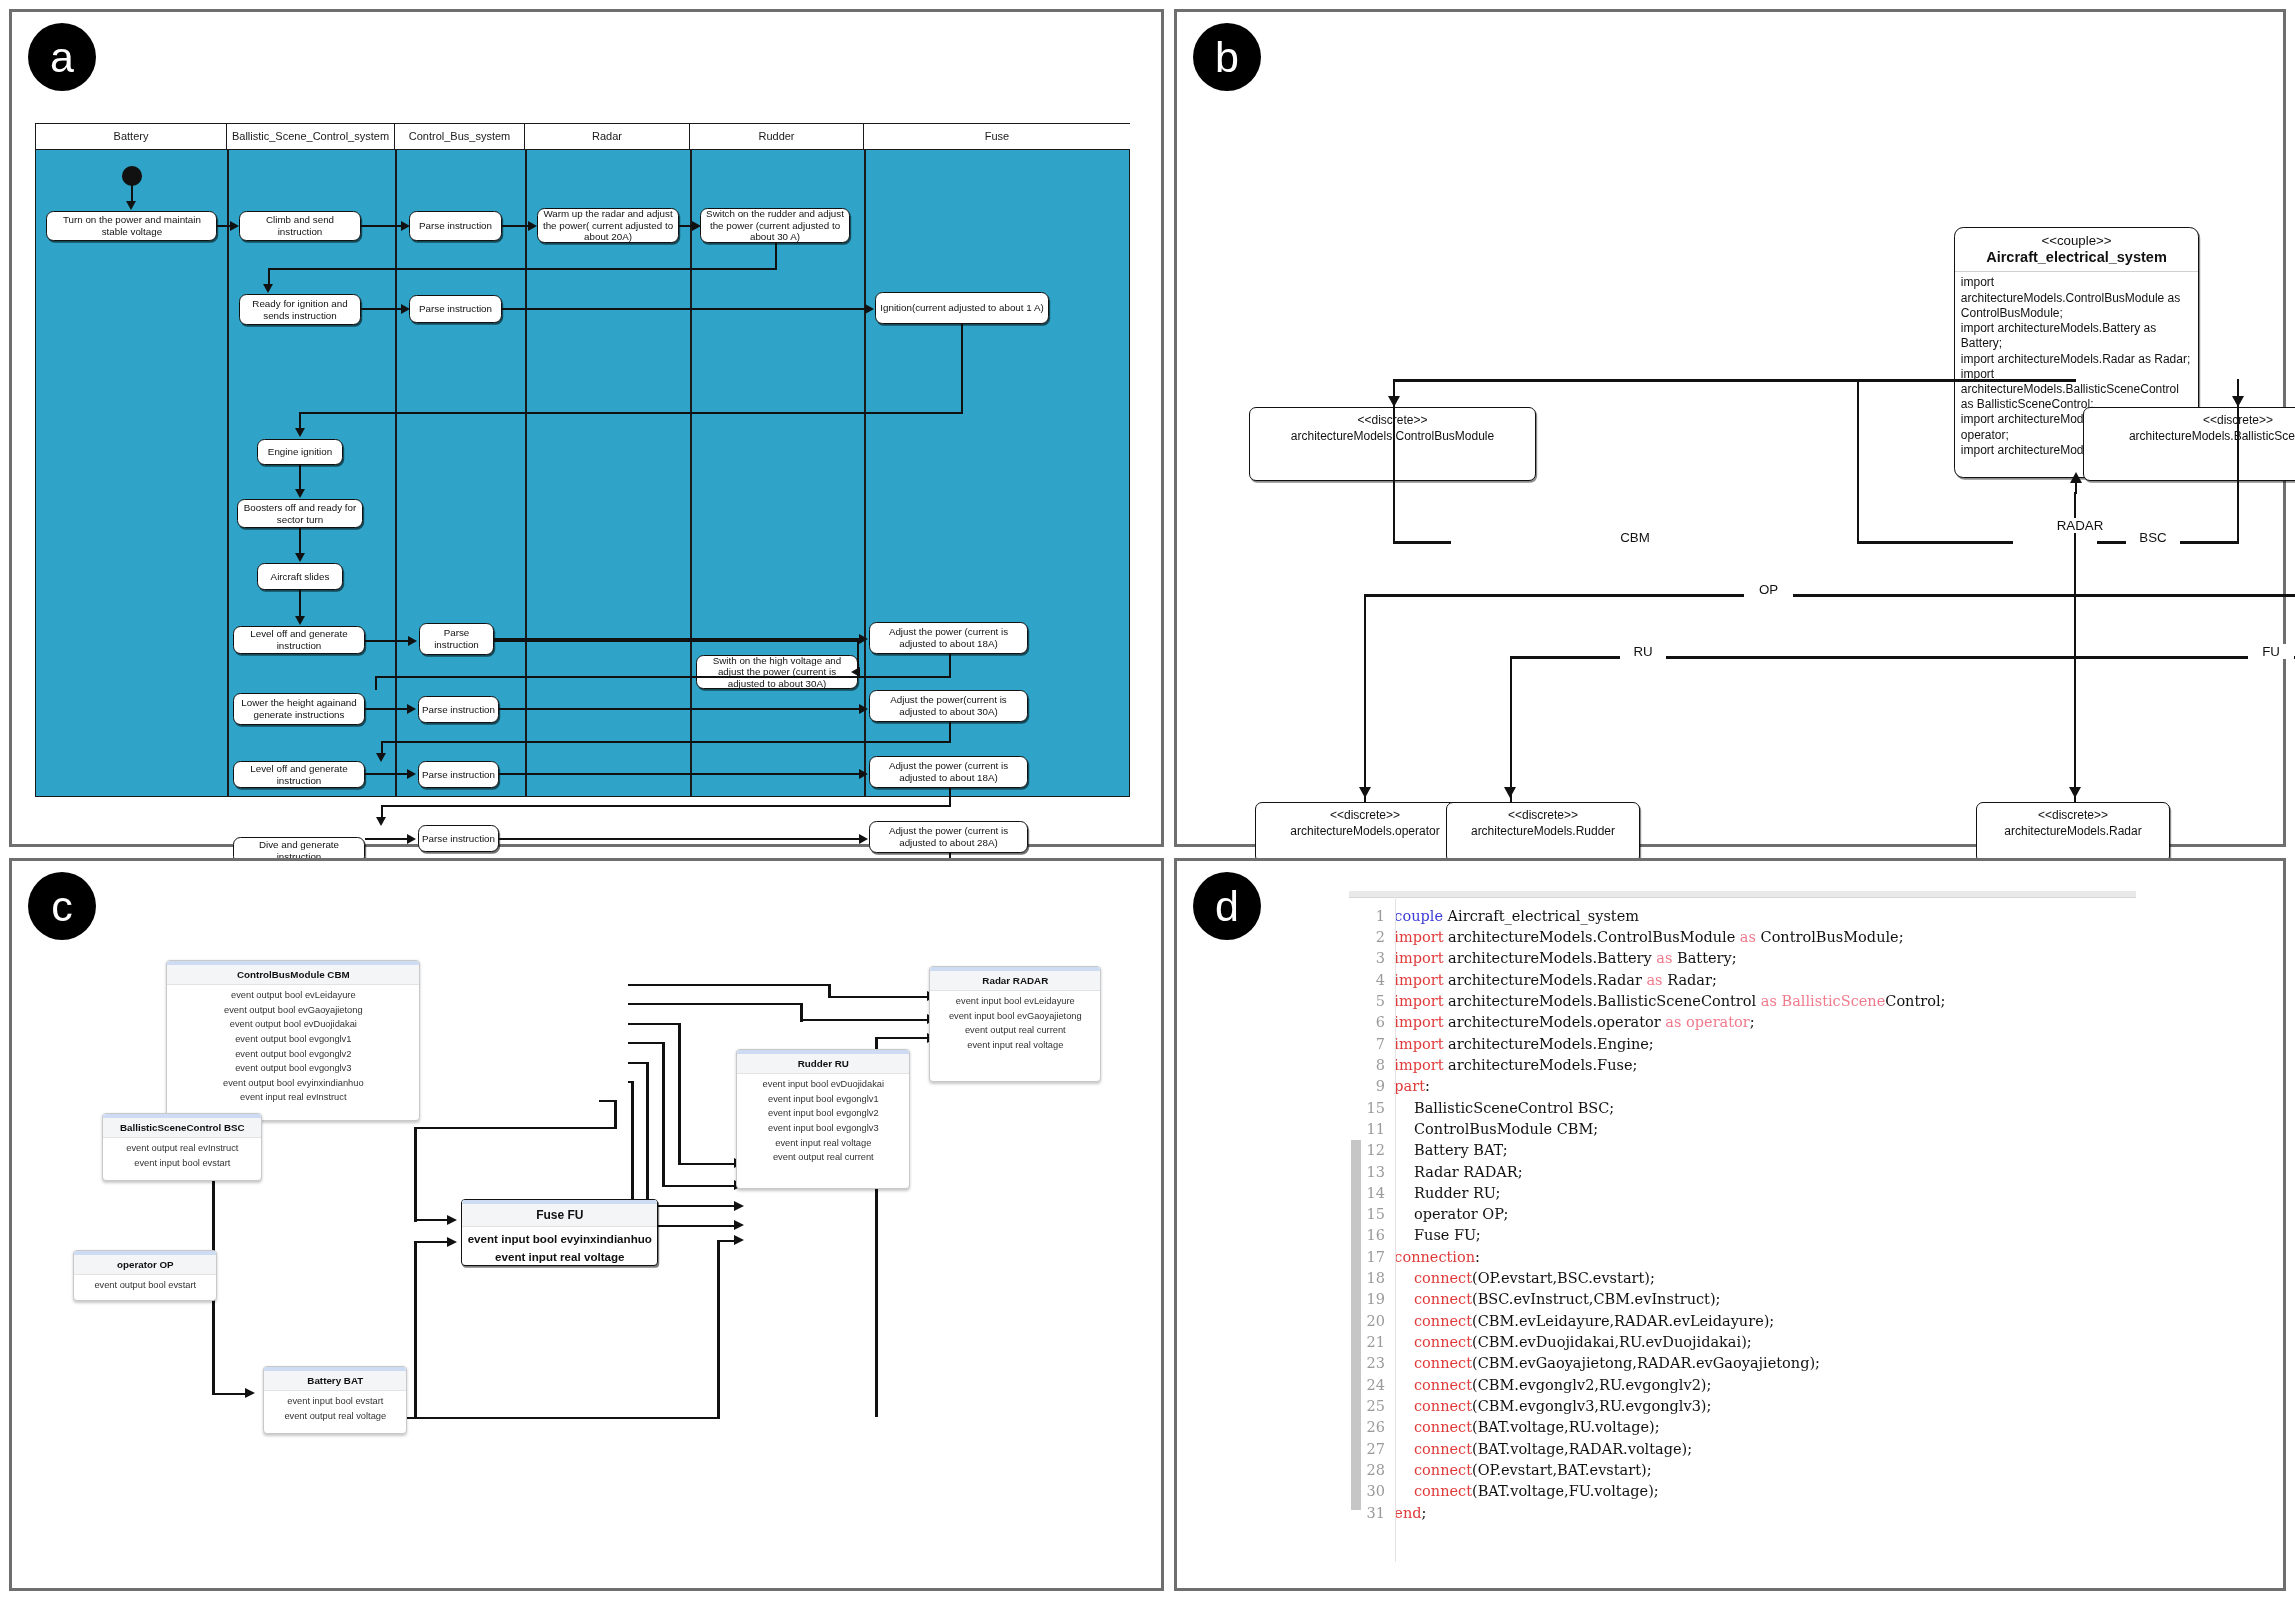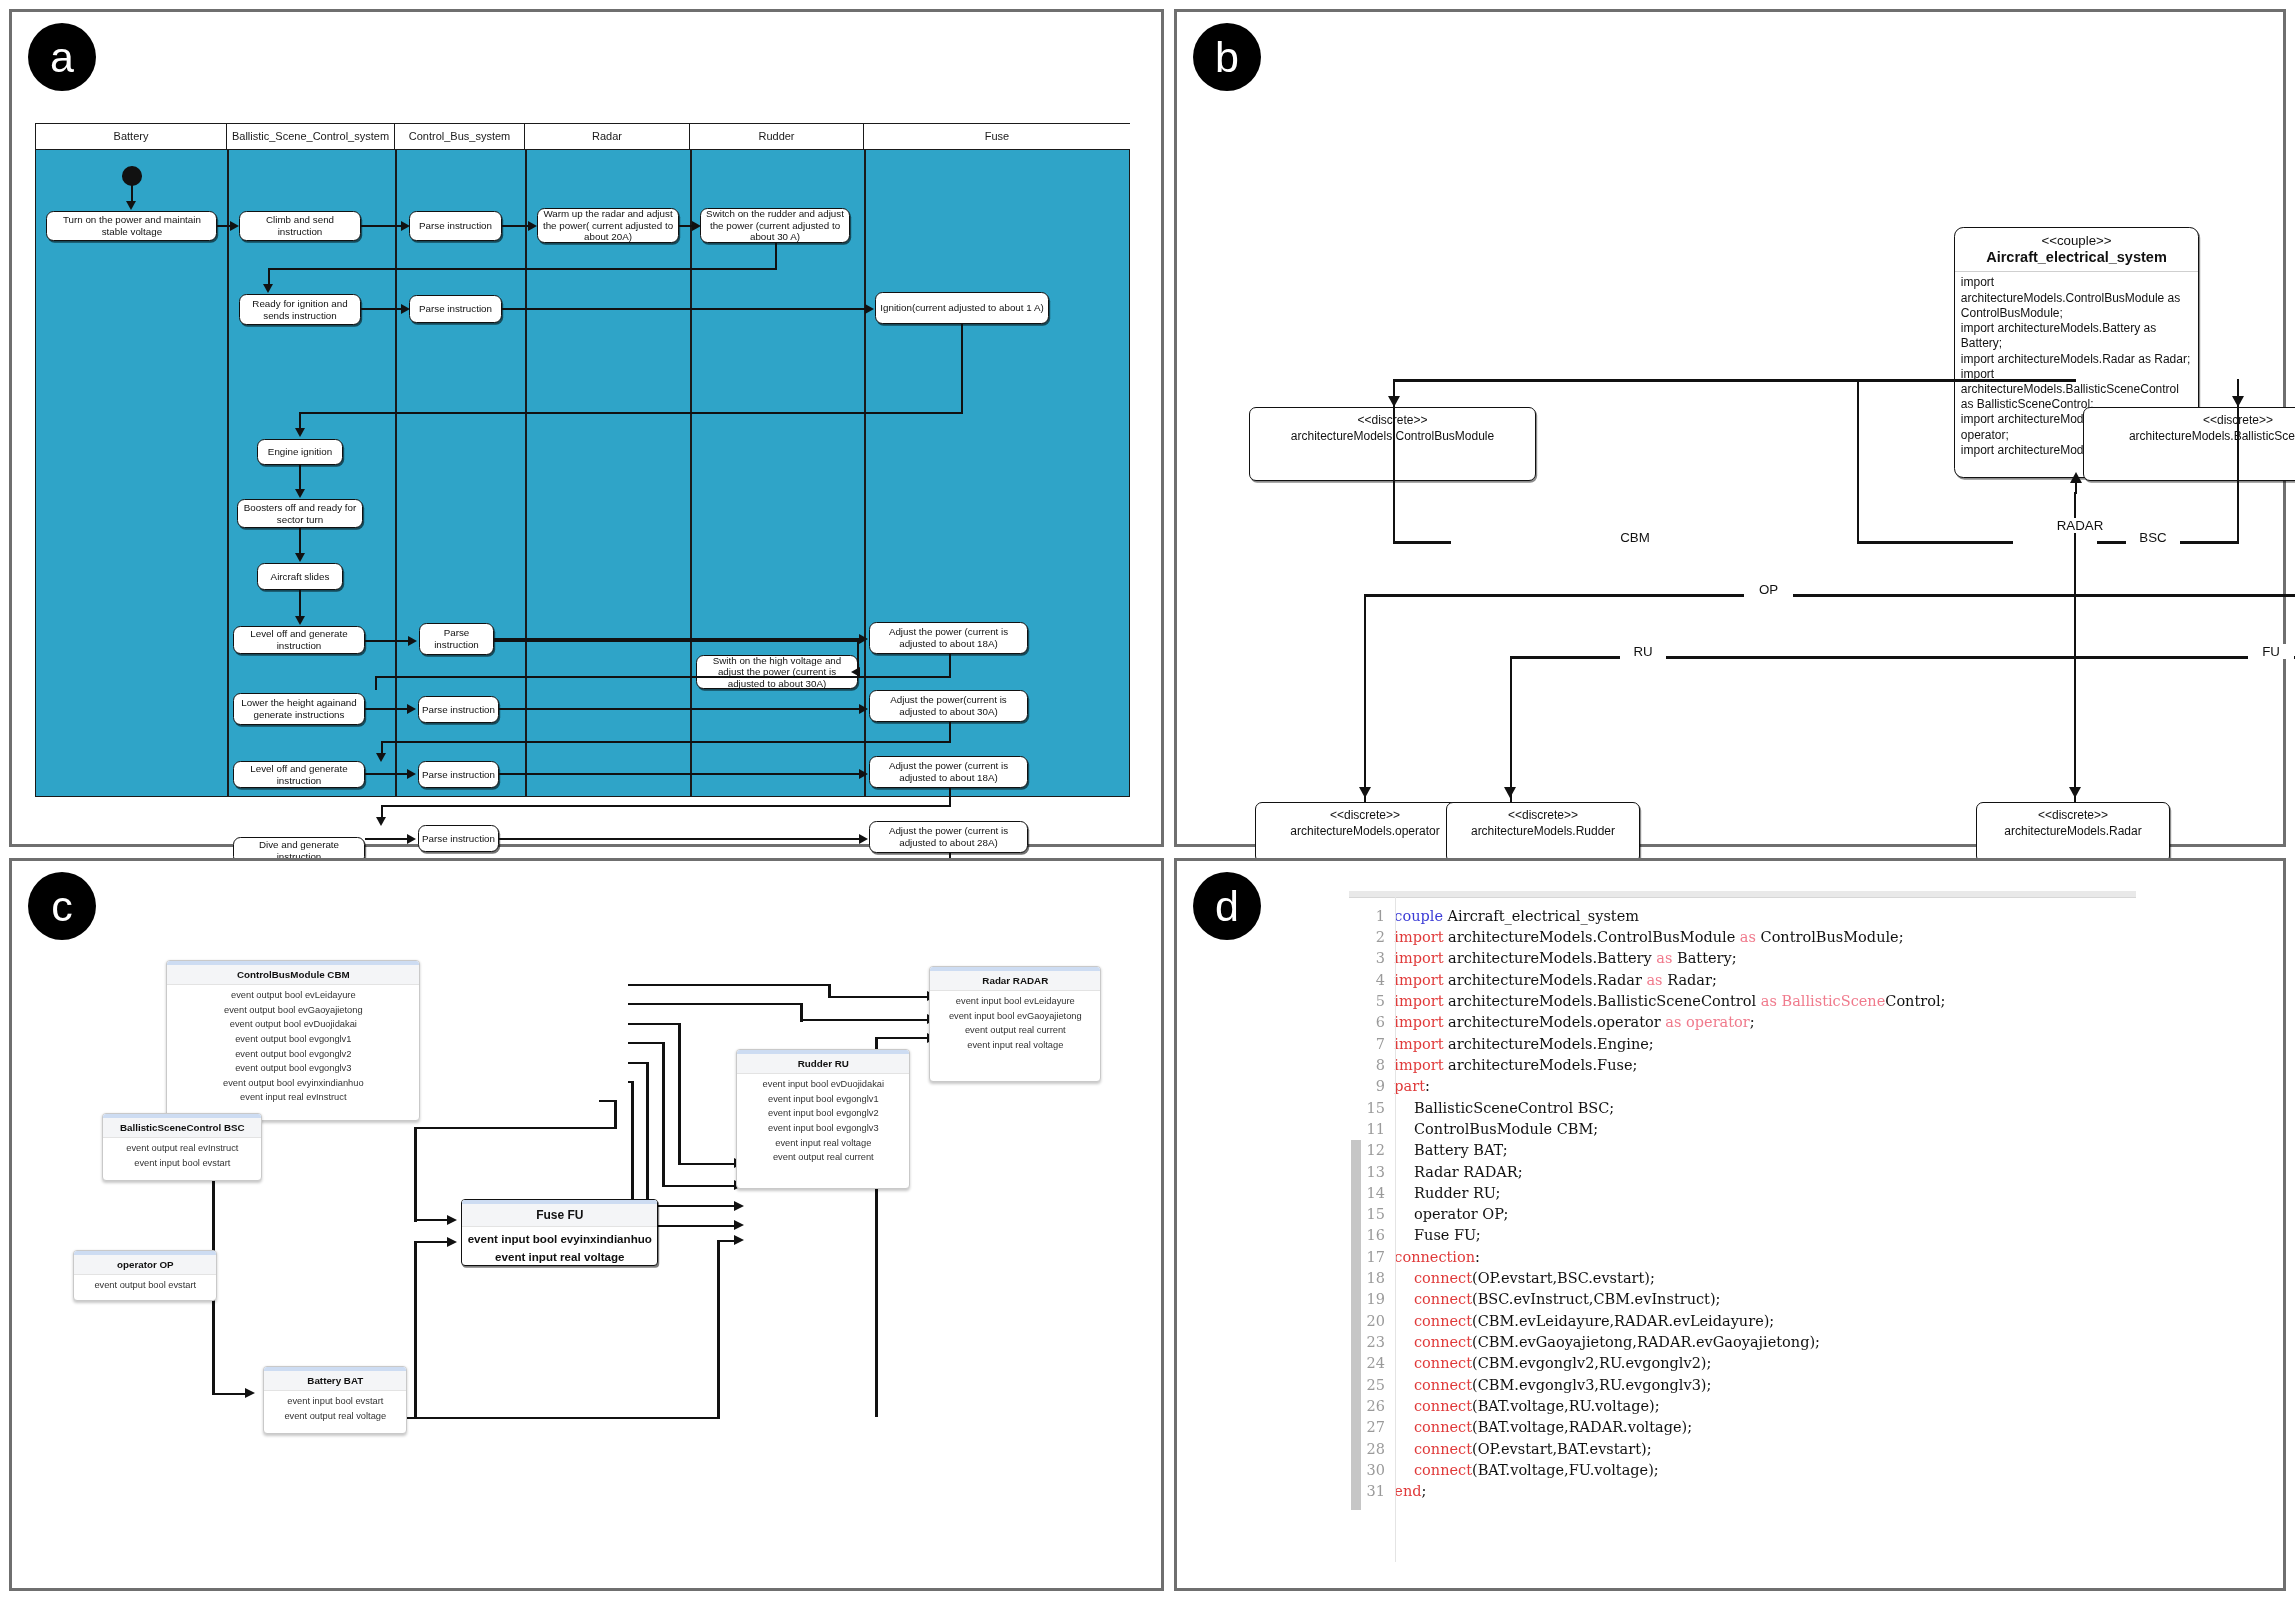--- a/index.html
+++ b/index.html
@@ -529,20 +529,24 @@
         </div>
         <div class="cl">
           <span class="ln-no">19</span>
           <span class="code-txt" style="padding-left: 19.7px;"><span class="kw-red">connect</span><span>(BSC.evInstruct,CBM.evInstruct);</span></span>
         </div>
         <div class="cl">
           <span class="ln-no">20</span>
           <span class="code-txt" style="padding-left: 19.7px;"><span class="kw-red">connect</span><span>(CBM.evLeidayure,RADAR.evLeidayure);</span></span>
         </div>
         <div class="cl">
+          <span class="ln-no">21</span>
+          <span class="code-txt" style="padding-left: 19.7px;"><span class="kw-red">connect</span><span>(CBM.evDuojidakai,RU.evDuojidakai);</span></span>
+        </div>
+        <div class="cl">
           <span class="ln-no">23</span>
           <span class="code-txt" style="padding-left: 19.7px;"><span class="kw-red">connect</span><span>(CBM.evGaoyajietong,RADAR.evGaoyajietong);</span></span>
         </div>
         <div class="cl">
           <span class="ln-no">24</span>
           <span class="code-txt" style="padding-left: 19.7px;"><span class="kw-red">connect</span><span>(CBM.evgonglv2,RU.evgonglv2);</span></span>
         </div>
         <div class="cl">
           <span class="ln-no">25</span>
           <span class="code-txt" style="padding-left: 19.7px;"><span class="kw-red">connect</span><span>(CBM.evgonglv3,RU.evgonglv3);</span></span>

